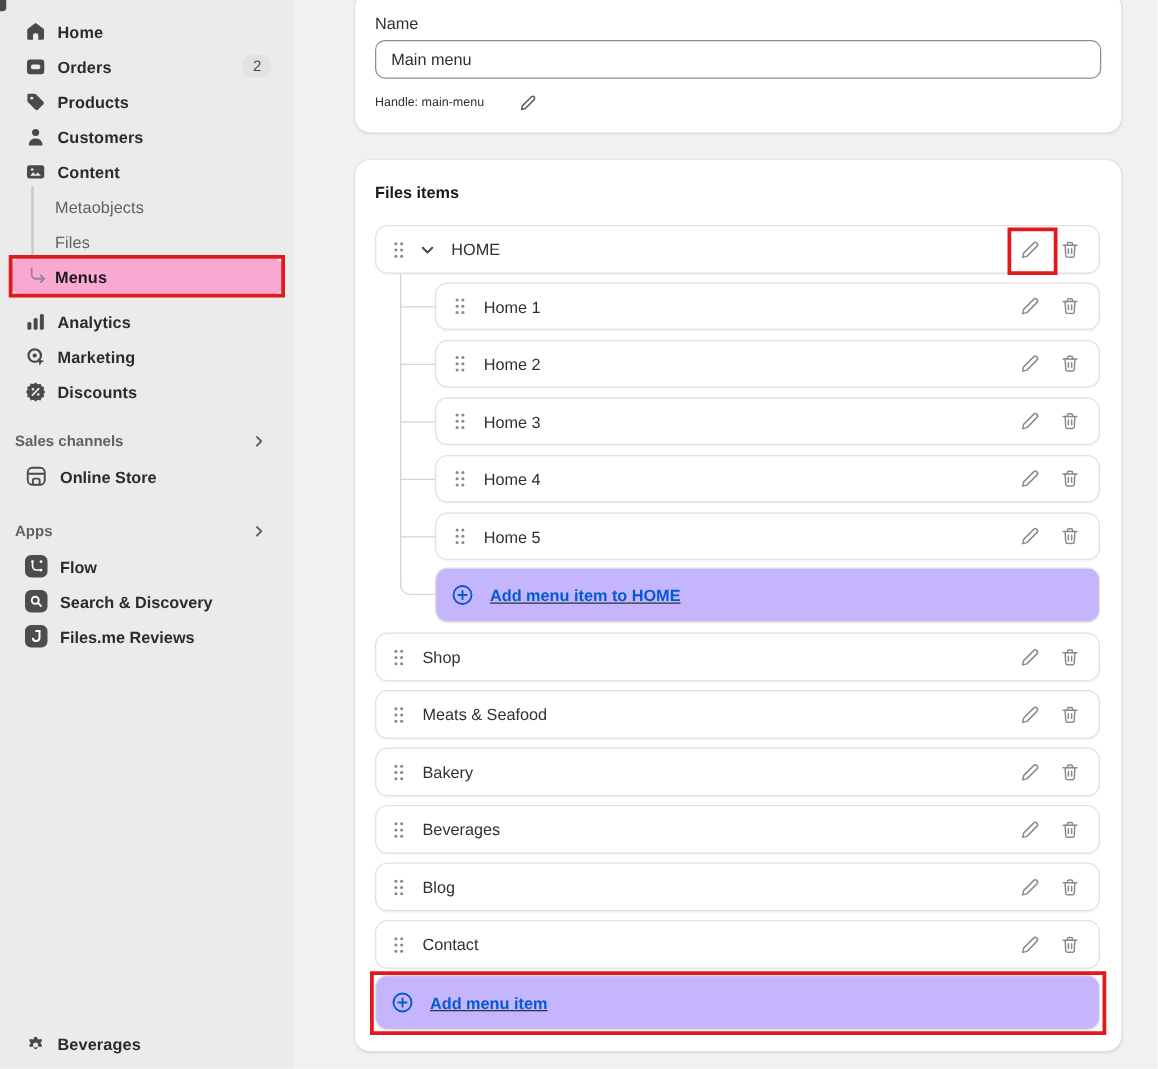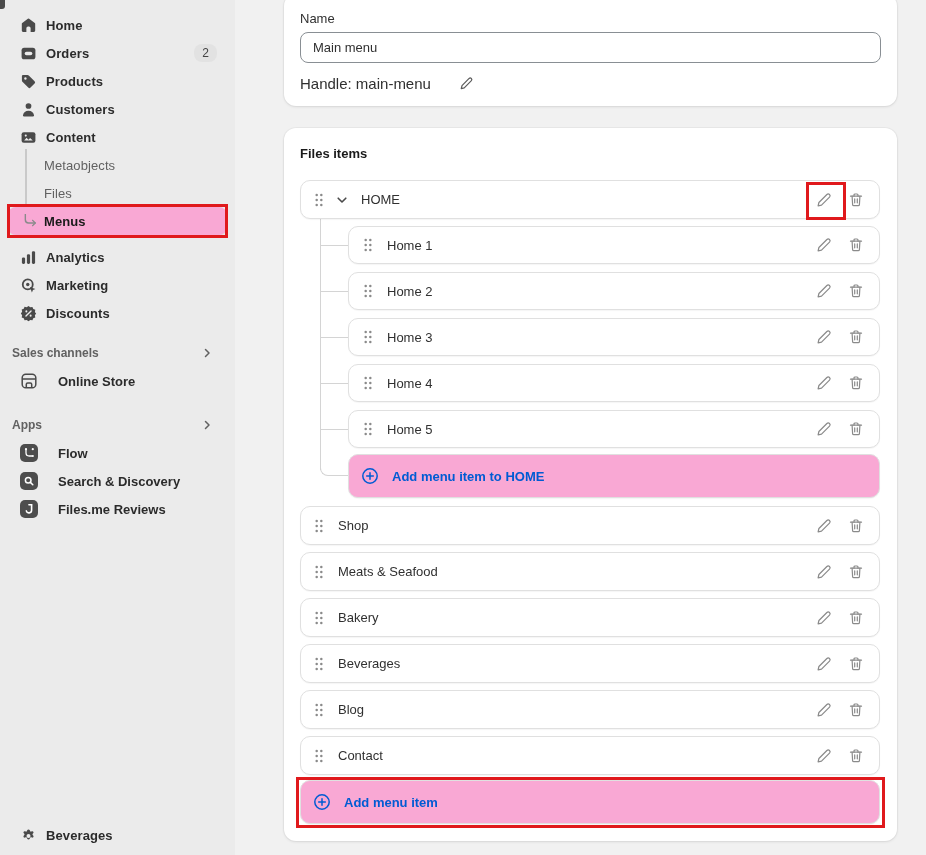--- a/index.html
+++ b/index.html
@@ -13,47 +13,47 @@
   .slabel { margin-left:8px; font-size:13px; color:#2b2b2b; font-weight:600; letter-spacing:.1px; }
   .sub .slabel { margin-left:36px; color:#616161; font-weight:400; }
   .selected { background:#f9a8d4; box-shadow:0 1px 2px rgba(0,0,0,.06); }
   .selected .slabel { margin-left:6px; font-weight:700; color:#1a1a1a; }
   .badge { margin-left:auto; margin-right:10px; background:#e2e2e2; border-radius:8px; font-size:12px; color:#444; padding:1px 8px; line-height:16px; }
   .shead { position:absolute; left:12px; width:215px; height:24px; display:flex; align-items:center; font-size:12px; font-weight:700; color:#616161; cursor:pointer; }
   .shead .chev { position:absolute; right:14px; width:12px; height:12px; color:#616161; }
   .appicon { width:18px; height:18px; margin-left:12px; flex:none; border-radius:5px; display:flex; align-items:center; justify-content:center; }
   .appicon.dark { background:#4d4d4d; color:#fff; }
   .appicon.line { color:#4a4a4a; }
-  .applabel { margin-left:20px; font-size:13px; color:#2b2b2b; font-weight:600; }
+  .applabel { margin-left:10px; font-size:13px; color:#2b2b2b; font-weight:600; }
   .conn-line { position:absolute; left:25px; top:149px; width:1.5px; height:58px; background:#c9c9c9; }
   .artifact { position:absolute; left:0; top:0; width:5px; height:9px; background:#4a4a4a; border-radius:0 0 3px 0; }
 
   
   .main { position:absolute; left:235px; top:0; width:691px; height:760px; background:#f1f1f1; }
   .card { position:absolute; left:49px; width:613px; background:#fff; border-radius:12px; box-shadow:0 1px 3px rgba(0,0,0,.09), 0 0 0 1px rgba(0,0,0,.03); }
   .card1 { top:-6px; height:112px; }
   .card2 { top:128px; height:713px; }
   .field-label { position:absolute; left:16px; top:17px; font-size:13px; color:#303030; }
   .text-input { position:absolute; left:16px; top:38px; width:581px; height:31px; border:1px solid #898f94; border-radius:8px; background:#fff; font-family:inherit; font-size:13px; color:#303030; padding:0 12px; }
-  .handle-line { position:absolute; left:16px; top:81px; display:flex; align-items:center; font-size:15px; color:#303030;gap:18px; }
+  .handle-line { position:absolute; left:16px; top:81px; display:flex; align-items:center; font-size:10px; color:#303030;gap:18px; }
   .handle-pencil { width:15px; height:15px; margin-left:10px; color:#5c5c5c; cursor:pointer; }
   .card-title { position:absolute; left:16px; top:18px; font-size:13px; font-weight:700; color:#1a1a1a; }
 
   .mrow { position:absolute; left:16px; width:580px; height:39px; background:#fff; border:1px solid #e0e0e0; border-radius:10px; box-shadow:0 1px 1px rgba(0,0,0,.04); display:flex; align-items:center; }
   .nrow { left:64px; width:532px; height:38px; }
   .drag { width:12px; height:16px; margin-left:13px; color:#8a8a8a; cursor:grab; flex:none; display:flex; align-items:center; }
   .nrow .drag { margin-left:14px; }
   .rowchev { width:14px; height:14px; margin-left:9px; color:#4a4a4a; cursor:pointer; flex:none; }
   .mlabel { margin-left:12px; font-size:13px; color:#303030; }
   .iconbtn { position:absolute; top:50%; transform:translateY(-50%); width:24px; height:24px; border:none; background:transparent; color:#8a8a8a; cursor:pointer; display:flex; align-items:center; justify-content:center; padding:0; }
   .iconbtn.pencil { right:43px; }
   .iconbtn.trash  { right:11px; }
   .iconbtn svg { width:16px; height:16px; }
 
-  .addrow { position:absolute; background:#f9a8d4; border:1px solid #e0e0e0; border-radius:10px; box-shadow:0 1px 1px rgba(0,0,0,.04); display:flex; align-items:center; cursor:pointer; }
+  .addrow { position:absolute; background:#c4b5fd; border:1px solid #e0e0e0; border-radius:10px; box-shadow:0 1px 1px rgba(0,0,0,.04); display:flex; align-items:center; cursor:pointer;text-decoration:underline; }
   .addrow .plus { width:18px; height:18px; margin-left:12px; color:#005bd3; flex:none; }
   .addrow .addlabel { margin-left:13px; font-size:13px; font-weight:700; color:#005bd3; }
 
   .tree-v { position:absolute; left:36px; top:91px; width:1px; height:251px; background:#d4d4d4; }
   .tree-h { position:absolute; left:36px; width:28px; height:1px; background:#d4d4d4; }
   .tree-elbow { position:absolute; left:36px; top:335px; width:28px; height:13px; border-left:1px solid #d4d4d4; border-bottom:1px solid #d4d4d4; border-bottom-left-radius:8px; }
 
   .redbox { position:absolute; border:3px solid #e0191c; z-index:50; pointer-events:none; }
   svg { display:block; }
 </style>

